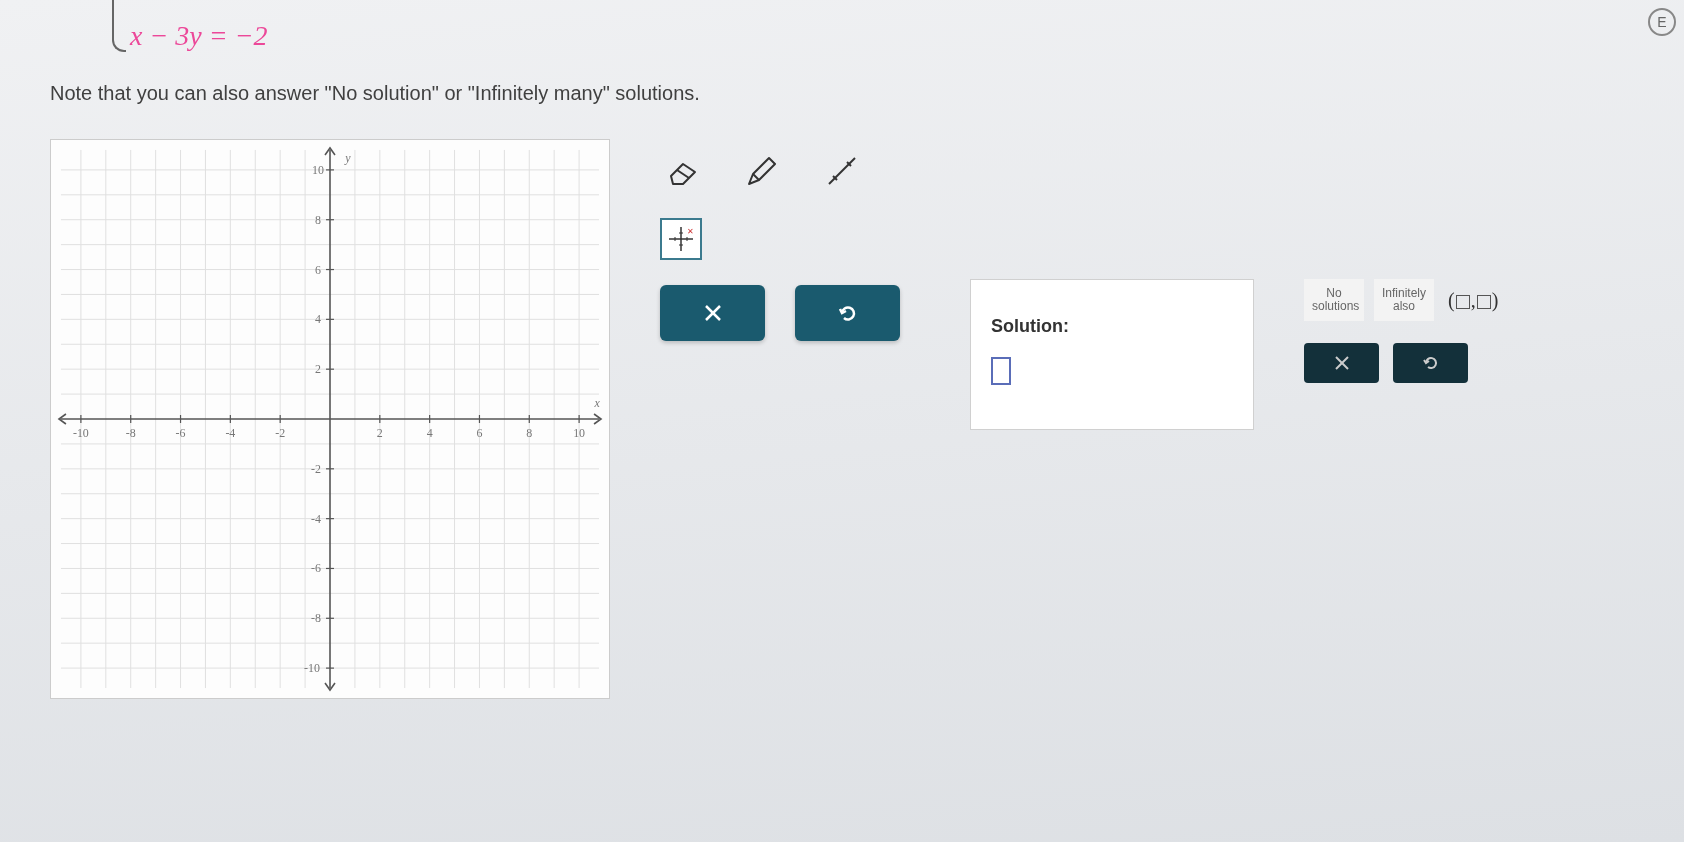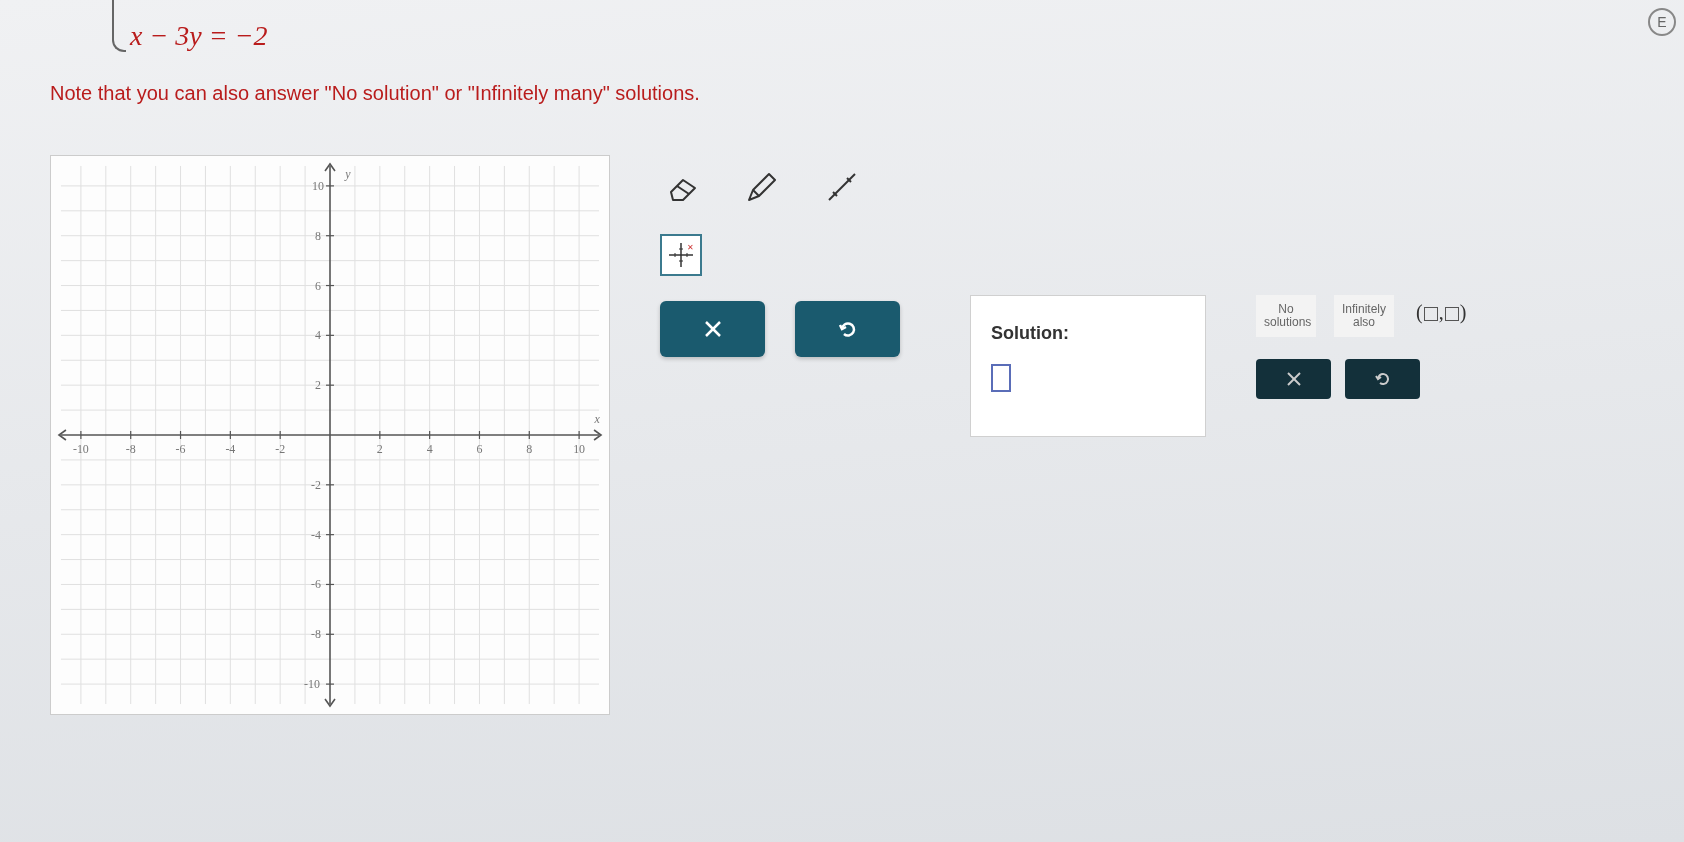--- a/index.html
+++ b/index.html
@@ -10,40 +10,40 @@
       width: 1684px;
       height: 842px;
       overflow: hidden;
       padding: 20px 40px 20px 50px;
       color: #333;
     }
     .equation {
       font-family: 'Times New Roman', serif;
       font-style: italic;
       font-size: 28px;
-      color: #b91c1c;
+      color: #ec4899;
       margin-left: 80px;
       margin-bottom: 30px;
       position: relative;
     }
     .equation::before {
       content: '';
       position: absolute;
       left: -18px;
       top: -20px;
       width: 12px;
       height: 50px;
       border-left: 2px solid #666;
       border-bottom: 2px solid #666;
       border-bottom-left-radius: 12px;
     }
     .note {
       font-size: 20px;
-      color: #b91c1c;
-      margin-bottom: 50px;
+      color: #404040;
+      margin-bottom: 34px;
     }
     .main-layout {
       display: flex;
       gap: 50px;
       align-items: flex-start;
     }
     .graph-box {
       width: 560px;
       height: 560px;
       background: #fdfdfd;
@@ -104,45 +104,45 @@
       box-shadow: 0 2px 4px rgba(0,0,0,0.2);
     }
     .big-btn-row {
       display: flex;
       gap: 30px;
       margin-top: 10px;
     }
     .solution-panel {
       background: #fff;
       border: 1px solid #d0d0d0;
-      padding: 27px 20px 40px 20px;
-      width: 236px;
+      padding: 36px 20px 40px 20px;
+      width: 284px;
       margin-top: 140px;
     }
     .solution-title {
       font-size: 18px;
       font-weight: bold;
       color: #333;
       margin-bottom: 20px;
     }
     .placeholder-box {
       width: 20px;
       height: 28px;
       border: 2px solid #5a6db8;
       display: inline-block;
     }
     .answer-panel {
       width: 220px;
       margin-top: 140px;
     }
     .answer-row {
       display: flex;
-      gap: 18px;
+      gap: 10px;
       margin-bottom: 22px;
-      align-items: flex-start;
+      align-items: center;
     }
     .answer-opt {
       background: #f3f3f3;
       padding: 8px 8px;
       font-size: 12px;
       color: #666;
       text-align: center;
       cursor: pointer;
       width: 60px;
       line-height: 1.1;

